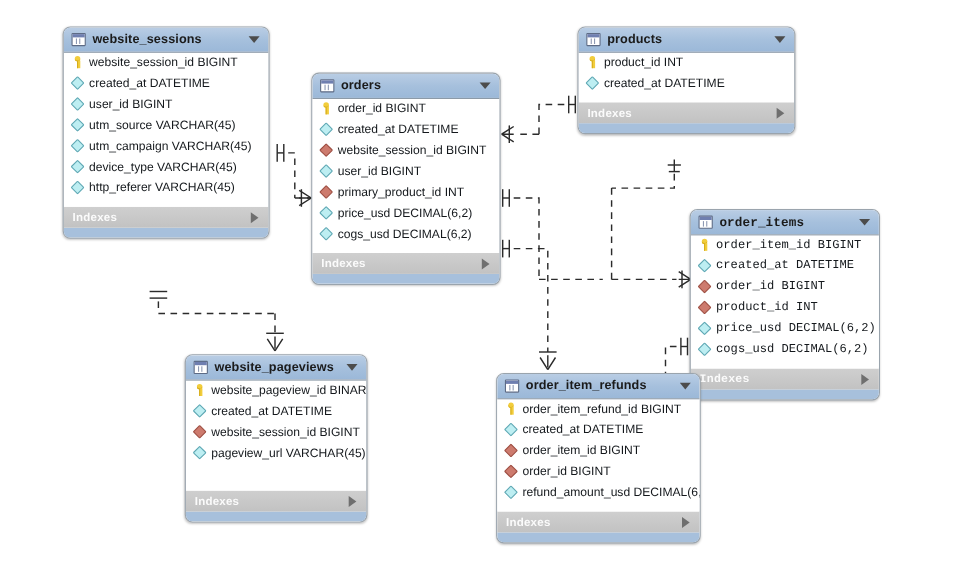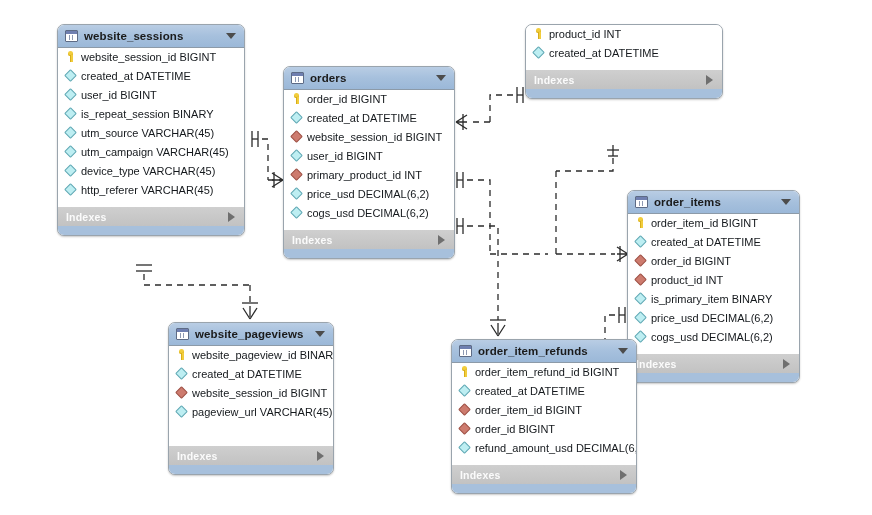--- a/index.html
+++ b/index.html
@@ -183,26 +183,20 @@
         <div class="field">
           <span class="ic ic-col">
             <i class="dia"></i>
           </span>
           <span>user_id BIGINT</span>
         </div>
         <div class="field">
           <span class="ic ic-col">
             <i class="dia"></i>
           </span>
-          <span>is_repeat_session BINARY</span>
-        </div>
-        <div class="field">
-          <span class="ic ic-col">
-            <i class="dia"></i>
-          </span>
           <span>utm_source VARCHAR(45)</span>
         </div>
         <div class="field">
           <span class="ic ic-col">
             <i class="dia"></i>
           </span>
           <span>utm_campaign VARCHAR(45)</span>
         </div>
         <div class="field">
           <span class="ic ic-col">
@@ -271,39 +265,44 @@
           <span>cogs_usd DECIMAL(6,2)</span>
         </div>
       </div>
       <div class="tbl-foot">
         <span class="foot-label">Indexes</span>
         <span class="foot-caret"></span>
       </div>
       <div class="tbl-base"></div>
     </div>
     <div class="tbl" style="left: 525px; top: 24px; width: 198px;">
+      <div class="tbl-head">
+        <span class="tbl-icon"></span>
+        <span class="tbl-title">products</span>
+        <span class="tbl-caret"></span>
+      </div>
       <div class="fields">
         <div class="field">
           <span class="ic ic-key"></span>
           <span>product_id INT</span>
         </div>
         <div class="field">
           <span class="ic ic-col">
             <i class="dia"></i>
           </span>
           <span>created_at DATETIME</span>
         </div>
       </div>
       <div class="tbl-foot">
         <span class="foot-label">Indexes</span>
         <span class="foot-caret"></span>
       </div>
       <div class="tbl-base"></div>
     </div>
-    <div class="tbl" style="left: 627px; top: 190px; width: 173px;">
+    <div class="tbl" style="left: 627px; top: 190px; width: 173px; font-family: Liberation Mono, monospace;">
       <div class="tbl-head">
         <span class="tbl-icon"></span>
         <span class="tbl-title">order_items</span>
         <span class="tbl-caret"></span>
       </div>
       <div class="fields">
         <div class="field">
           <span class="ic ic-key"></span>
           <span>order_item_id BIGINT</span>
         </div>
@@ -322,26 +321,20 @@
         <div class="field">
           <span class="ic ic-fk">
             <i class="dia"></i>
           </span>
           <span>product_id INT</span>
         </div>
         <div class="field">
           <span class="ic ic-col">
             <i class="dia"></i>
           </span>
-          <span>is_primary_item BINARY</span>
-        </div>
-        <div class="field">
-          <span class="ic ic-col">
-            <i class="dia"></i>
-          </span>
           <span>price_usd DECIMAL(6,2)</span>
         </div>
         <div class="field">
           <span class="ic ic-col">
             <i class="dia"></i>
           </span>
           <span>cogs_usd DECIMAL(6,2)</span>
         </div>
       </div>
       <div class="tbl-foot">

